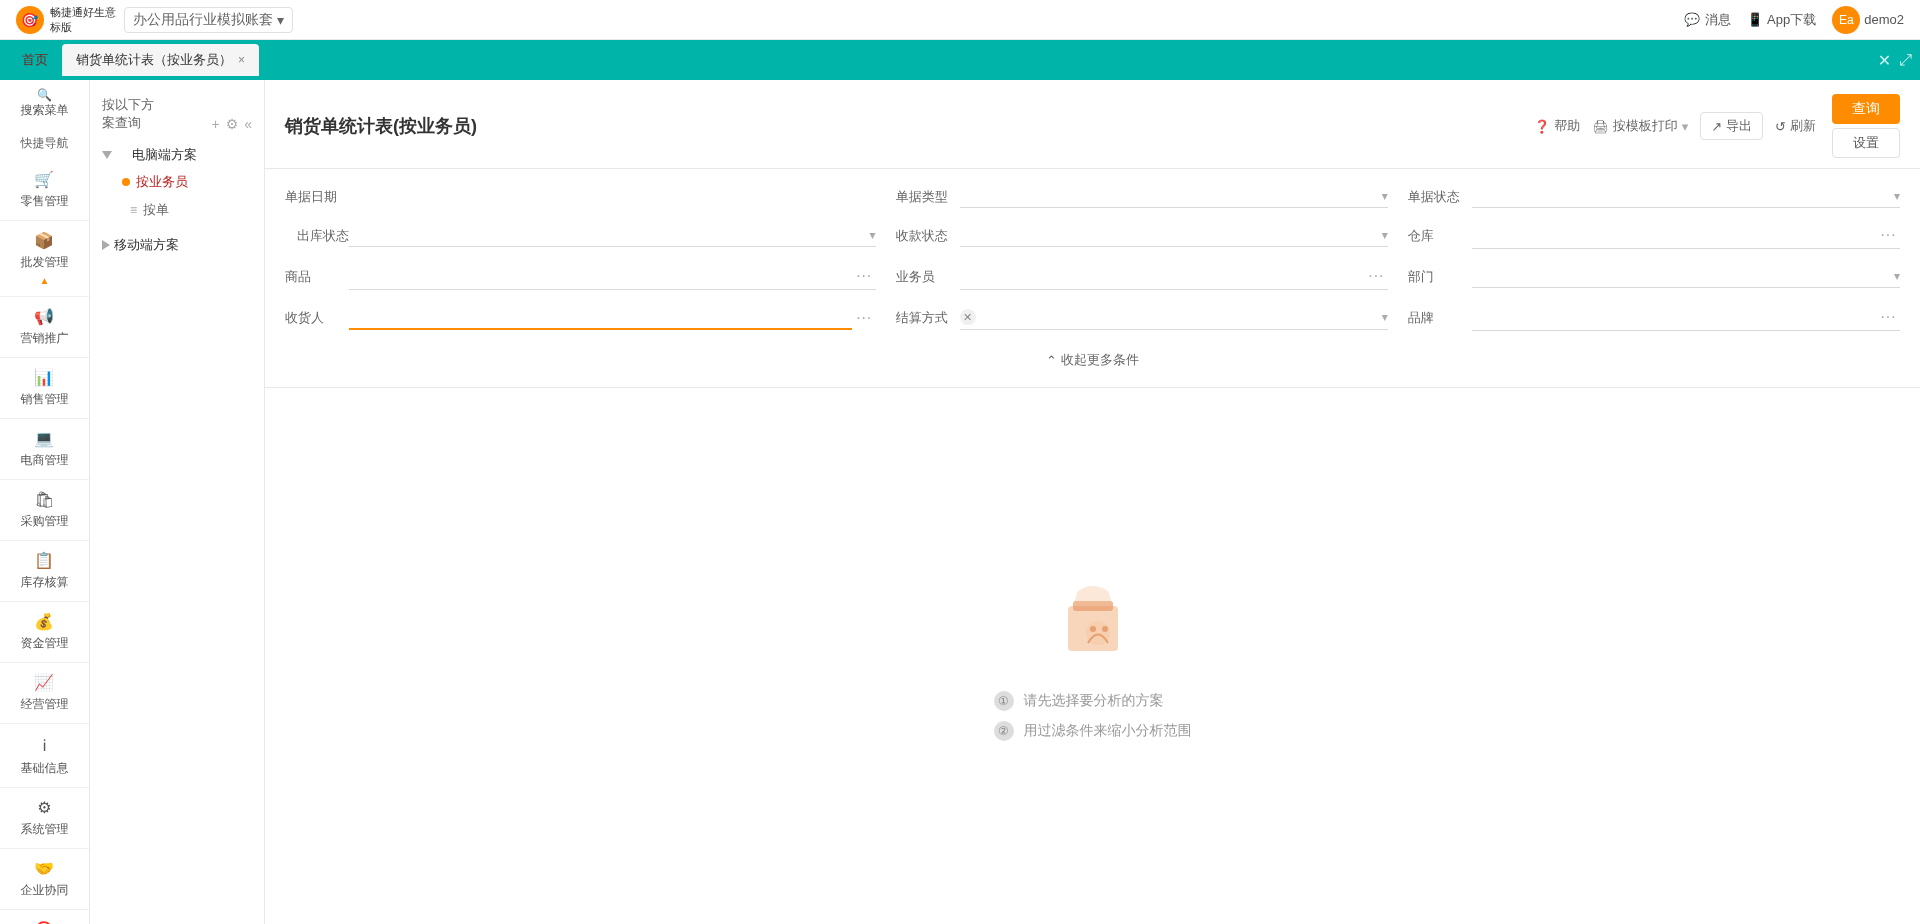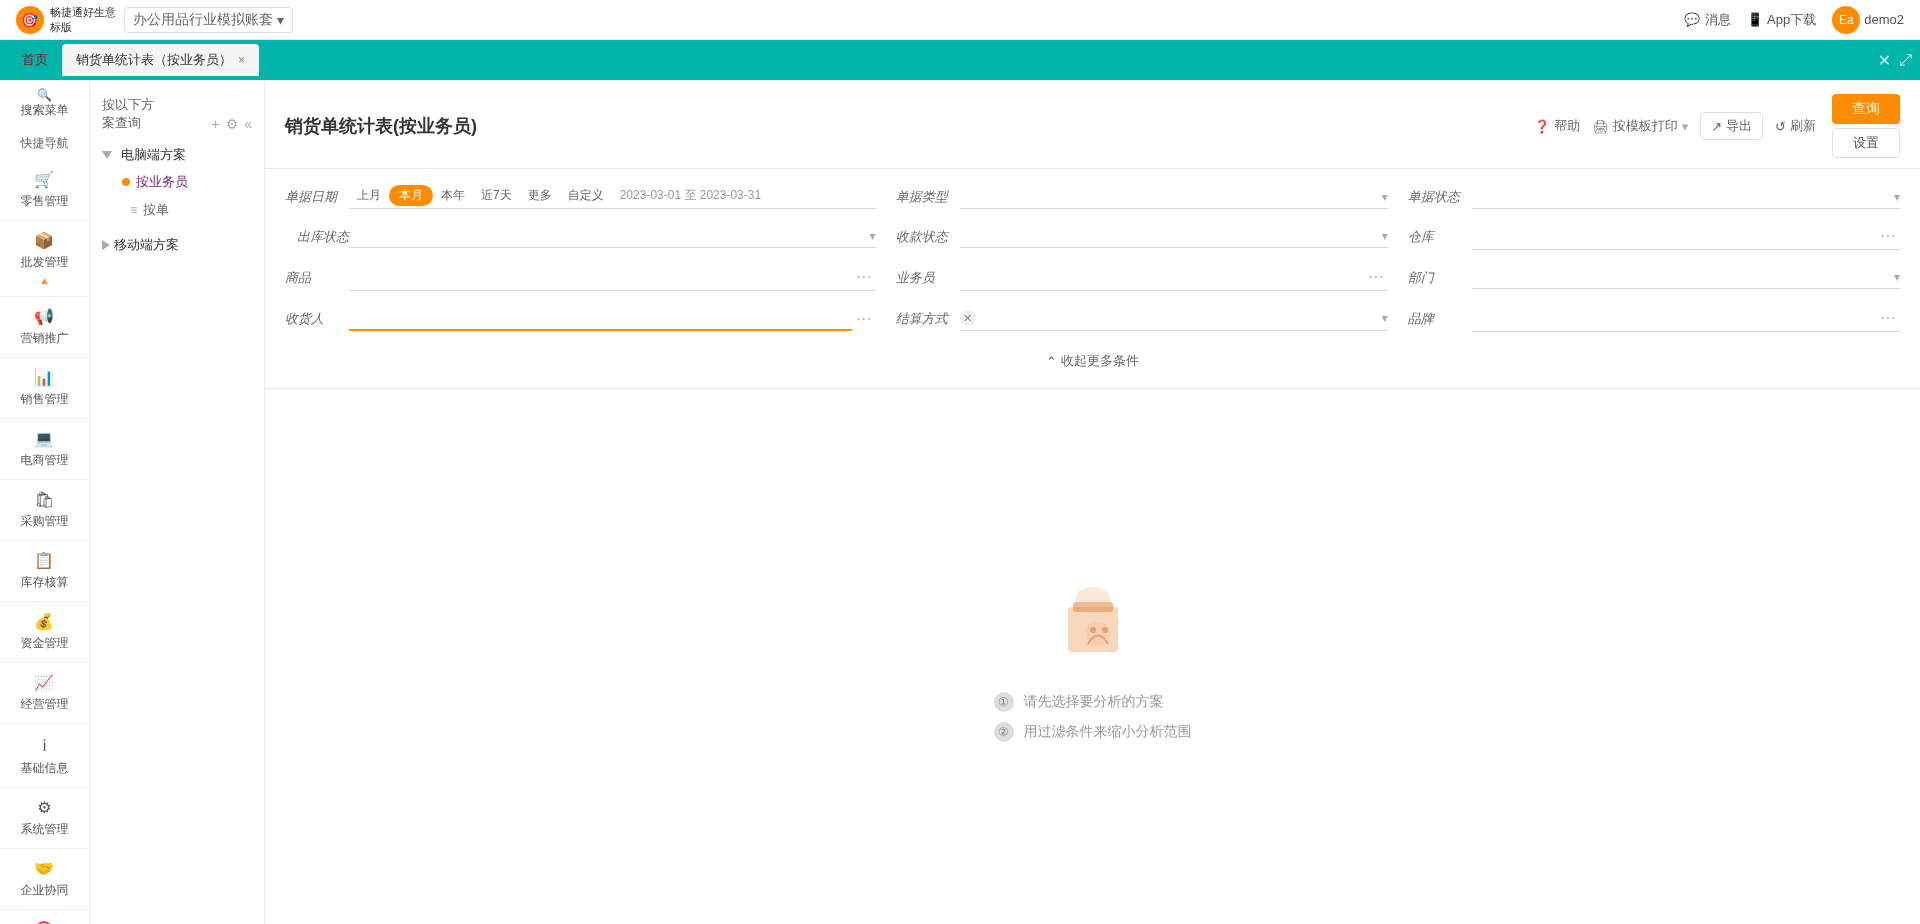--- a/index.html
+++ b/index.html
@@ -38,23 +38,23 @@
     
     .content-area { flex: 1; overflow-y: auto; display: flex; }
 
     
     .left-panel { width: 175px; background: #fff; border-right: 1px solid #e8e8e8; padding: 10px 0; flex-shrink: 0; }
     .left-panel-header { display: flex; align-items: flex-end; justify-content: space-between; padding: 6px 12px; font-size: 13px; color: #333; gap: 48px; }
     .left-panel-title { font-size: 13px; color: #666; }
     .left-panel-icons { display: flex; gap: 6px; }
     .lp-icon { color: #aaa; cursor: pointer; font-size: 14px; }
     .scheme-group { padding: 4px 12px; }
-    .scheme-group-header { display: flex; align-items: center; gap: 9px; font-size: 13px; color: #333; cursor: pointer; padding: 4px 0; }
+    .scheme-group-header { display: flex; align-items: center; gap: 20px; font-size: 13px; color: #333; cursor: pointer; padding: 4px 0; }
     .scheme-item { display: flex; align-items: center; gap: 6px; padding: 5px 8px 5px 20px; cursor: pointer; font-size: 13px; color: #555; border-radius: 4px; }
-    .scheme-item.active { color: #701a75; }
+    .scheme-item.active { color: #b91c1c; }
     .scheme-item.active .scheme-dot { background: #ff8c00; }
     .scheme-dot { width: 8px; height: 8px; border-radius: 50%; background: #aaa; }
     .scheme-sub-item { display: flex; align-items: center; gap: 6px; padding: 5px 8px 5px 28px; cursor: pointer; font-size: 13px; color: #666; }
     .scheme-group2 { padding: 4px 12px; }
     .scheme-group2-header { display: flex; align-items: center; gap: 4px; font-size: 13px; color: #333; cursor: pointer; padding: 4px 0; }
     .triangle-right { width: 0; height: 0; border-top: 5px solid transparent; border-bottom: 5px solid transparent; border-left: 8px solid #aaa; }
     .triangle-down { width: 0; height: 0; border-left: 5px solid transparent; border-right: 5px solid transparent; border-top: 8px solid #aaa; }
 
     
     .right-panel { flex: 1; padding: 0; display: flex; flex-direction: column; }
@@ -63,21 +63,21 @@
     .page-header { background: #fff; padding: 14px 20px 10px; border-bottom: 1px solid #e8e8e8; display: flex; align-items: center; justify-content: space-between; }
     .page-title { font-size: 18px; font-weight: bold; color: #333; }
     .page-action-btn { display: flex; align-items: center; gap: 4px; color: #666; font-size: 13px; cursor: pointer; }
     .export-btn { display: flex; align-items: center; gap: 4px; color: #666; font-size: 13px; cursor: pointer; border: 1px solid #e0e0e0; padding: 4px 10px; border-radius: 4px; }
     .print-btn { display: flex; align-items: center; gap: 4px; color: #666; font-size: 13px; cursor: pointer; }
 
     
     .filter-panel { background: #fff; padding: 16px 20px; border-bottom: 1px solid #e8e8e8; }
     .filter-row { display: flex; align-items: center; margin-bottom: 14px; gap: 0; }
     .filter-field { display: flex; align-items: center; flex: 1; min-width: 0; }
-    .filter-label { font-size: 13px; color: #666; width: 64px; flex-shrink: 0; font-style: italic; }
+    .filter-label { font-size: 13px; color: #666; width: 64px; flex-shrink: 0; }
     .filter-input { flex: 1; border: none; border-bottom: 1px solid #d9d9d9; padding: 4px 0; font-size: 13px; color: #333; outline: none; background: transparent; }
     .filter-select { flex: 1; border: none; border-bottom: 1px solid #d9d9d9; padding: 4px 0; font-size: 13px; color: #999; display: flex; align-items: center; justify-content: space-between; cursor: pointer; }
     .filter-dots { color: #aaa; font-size: 16px; cursor: pointer; padding: 0 4px; }
     .filter-chevron { color: #aaa; font-size: 12px; cursor: pointer; }
     .date-filter-area { flex: 1; display: flex; align-items: center; gap: 0; border-bottom: 1px solid #d9d9d9; padding-bottom: 2px; }
     .date-btn { padding: 2px 8px; font-size: 12px; color: #666; cursor: pointer; border-radius: 3px; }
     .date-btn.active { background: #ff8c00; color: white; border-radius: 12px; padding: 2px 10px; }
     .date-range { font-size: 12px; color: #999; margin-left: 8px; }
     .filter-x-btn { background: #f0f0f0; border: none; border-radius: 50%; width: 16px; height: 16px; display: flex; align-items: center; justify-content: center; cursor: pointer; color: #888; font-size: 11px; }
     .collapse-row { display: flex; justify-content: center; padding: 6px 0 2px; }
@@ -271,29 +271,20 @@
             <button class="btn-settings">设置</button>
           </div>
         </div>
       </div>
 
       <div class="filter-panel">
 
         <div class="filter-row">
           <div class="filter-field" style="flex:1.2;">
             <span class="filter-label">单据日期</span>
-            <div class="date-filter-area">
-              <span class="date-btn">上月</span>
-              <span class="date-btn active">本月</span>
-              <span class="date-btn">本年</span>
-              <span class="date-btn">近7天</span>
-              <span class="date-btn">更多</span>
-              <span class="date-btn">自定义</span>
-              <span class="date-range">2023-03-01 至 2023-03-31</span>
-            </div>
           </div>
           <div class="filter-field" style="flex:1; margin-left:20px;">
             <span class="filter-label">单据类型</span>
             <div class="filter-select">
               <span></span>
               <span class="filter-chevron">▾</span>
             </div>
           </div>
           <div class="filter-field" style="flex:1; margin-left:20px;">
             <span class="filter-label">单据状态</span>

